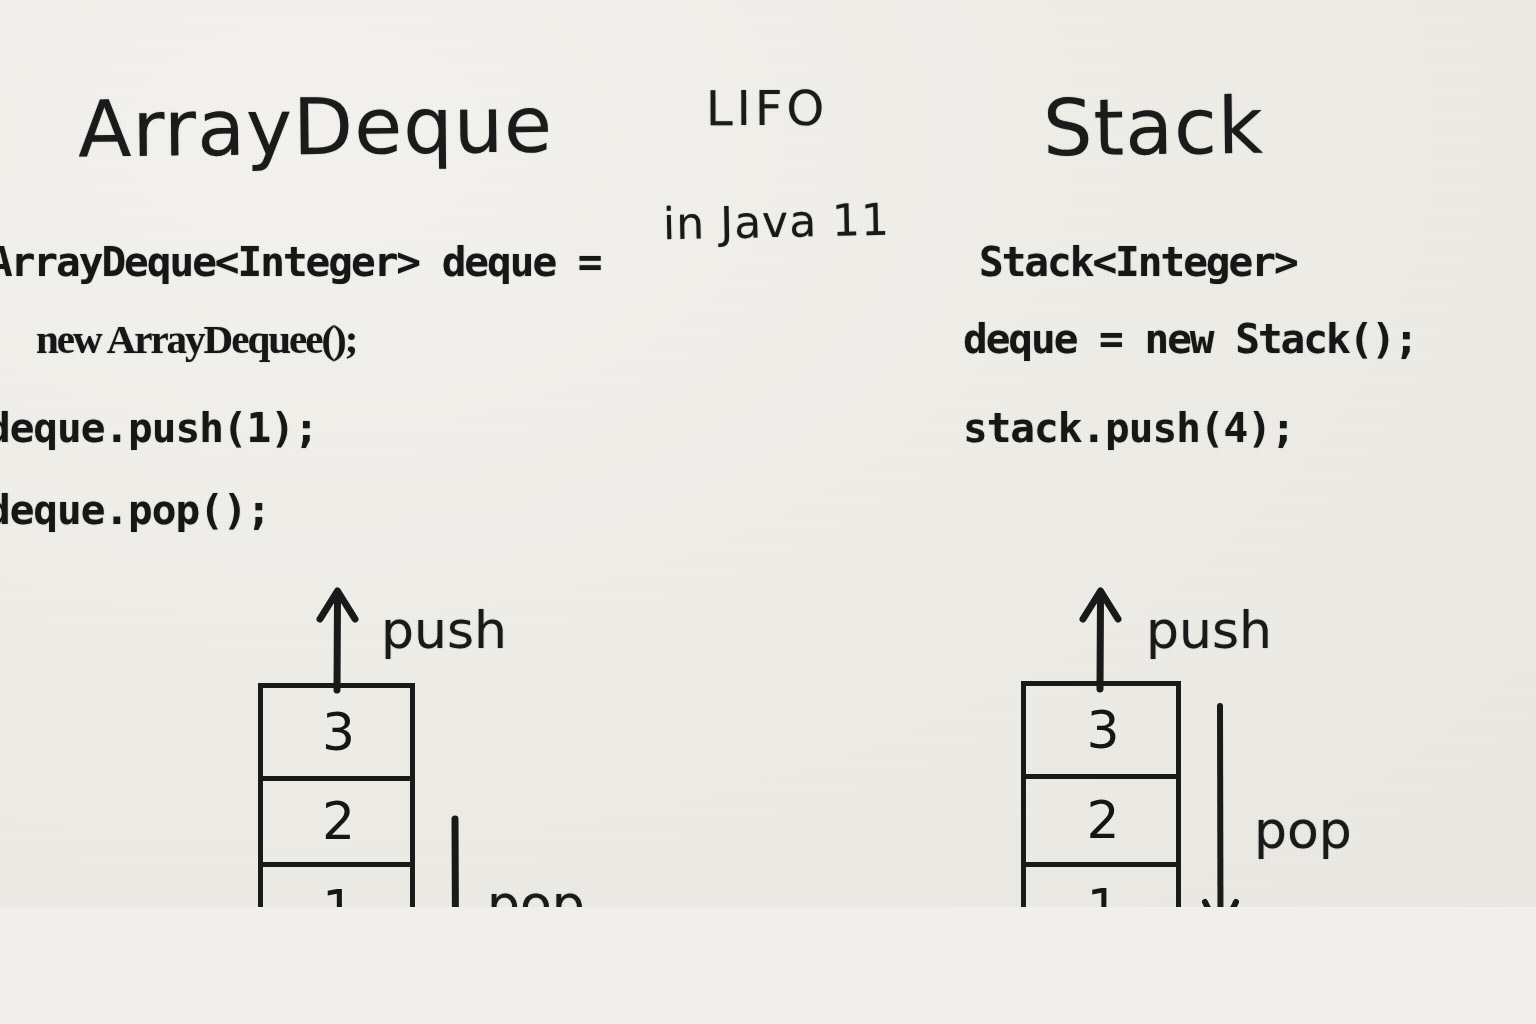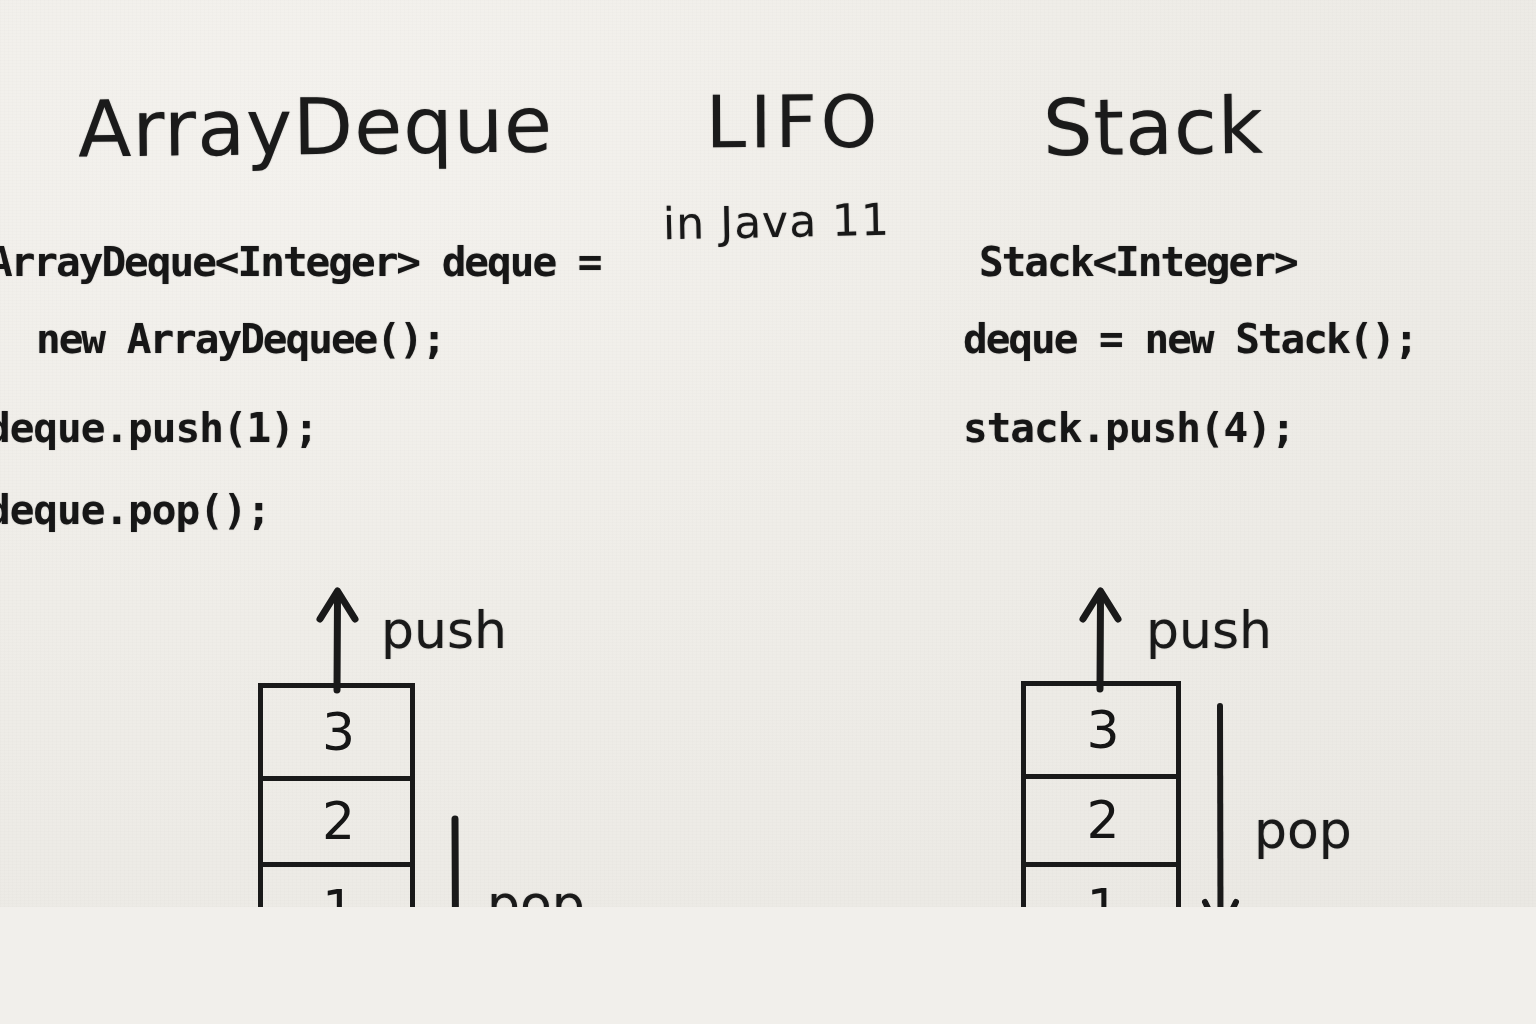--- a/index.html
+++ b/index.html
@@ -45,21 +45,21 @@
   
   .heading {
     font-family: "DejaVu Sans", sans-serif;
     font-weight: 400;
     font-size: 78px;
     letter-spacing: 1px;
     color: #1b1b1b;
     transform: rotate(-0.6deg);
   }
   .heading.lifo {
-    font-size: 72px;
+    font-size: 48px;
     letter-spacing: 4px;
     transform: rotate(-0.2deg);
   }
   .subheading {
     font-size: 44px;
     letter-spacing: 1px;
     transform: rotate(-1.2deg);
   }
 
   
@@ -106,21 +106,21 @@
 </style>
 </head>
 <body>
 
 <div id="board">
 
   <div class="ink heading" style="left:78px; top:82px;">ArrayDeque</div>
 
   <div class="ink code tight" style="left:-12px; top:238px;">ArrayDeque&lt;Integer&gt; deque =</div>
 
-  <div class="ink code tight" style="left:36px; top:315px;">new ArrayDequee();</div>
+  <div class="ink code tight" style="left:36px; top:315px;font-family:Liberation Serif, serif;">new ArrayDequee();</div>
 
   <div class="ink code" style="left:-14px; top:404px;">deque.push(1);</div>
 
   <div class="ink code" style="left:-14px; top:486px;">deque.pop();</div>
 
   <svg class="arrow" style="left:300px; top:575px;" width="90" height="120" viewBox="0 0 90 120">
     <path d="M37,115 L37.5,22" stroke-width="7"></path>
     <path d="M20,44 L37.5,16 L55,44" stroke-width="7"></path>
   </svg>
   <div class="ink label" style="left:381px; top:600px;">push</div>

